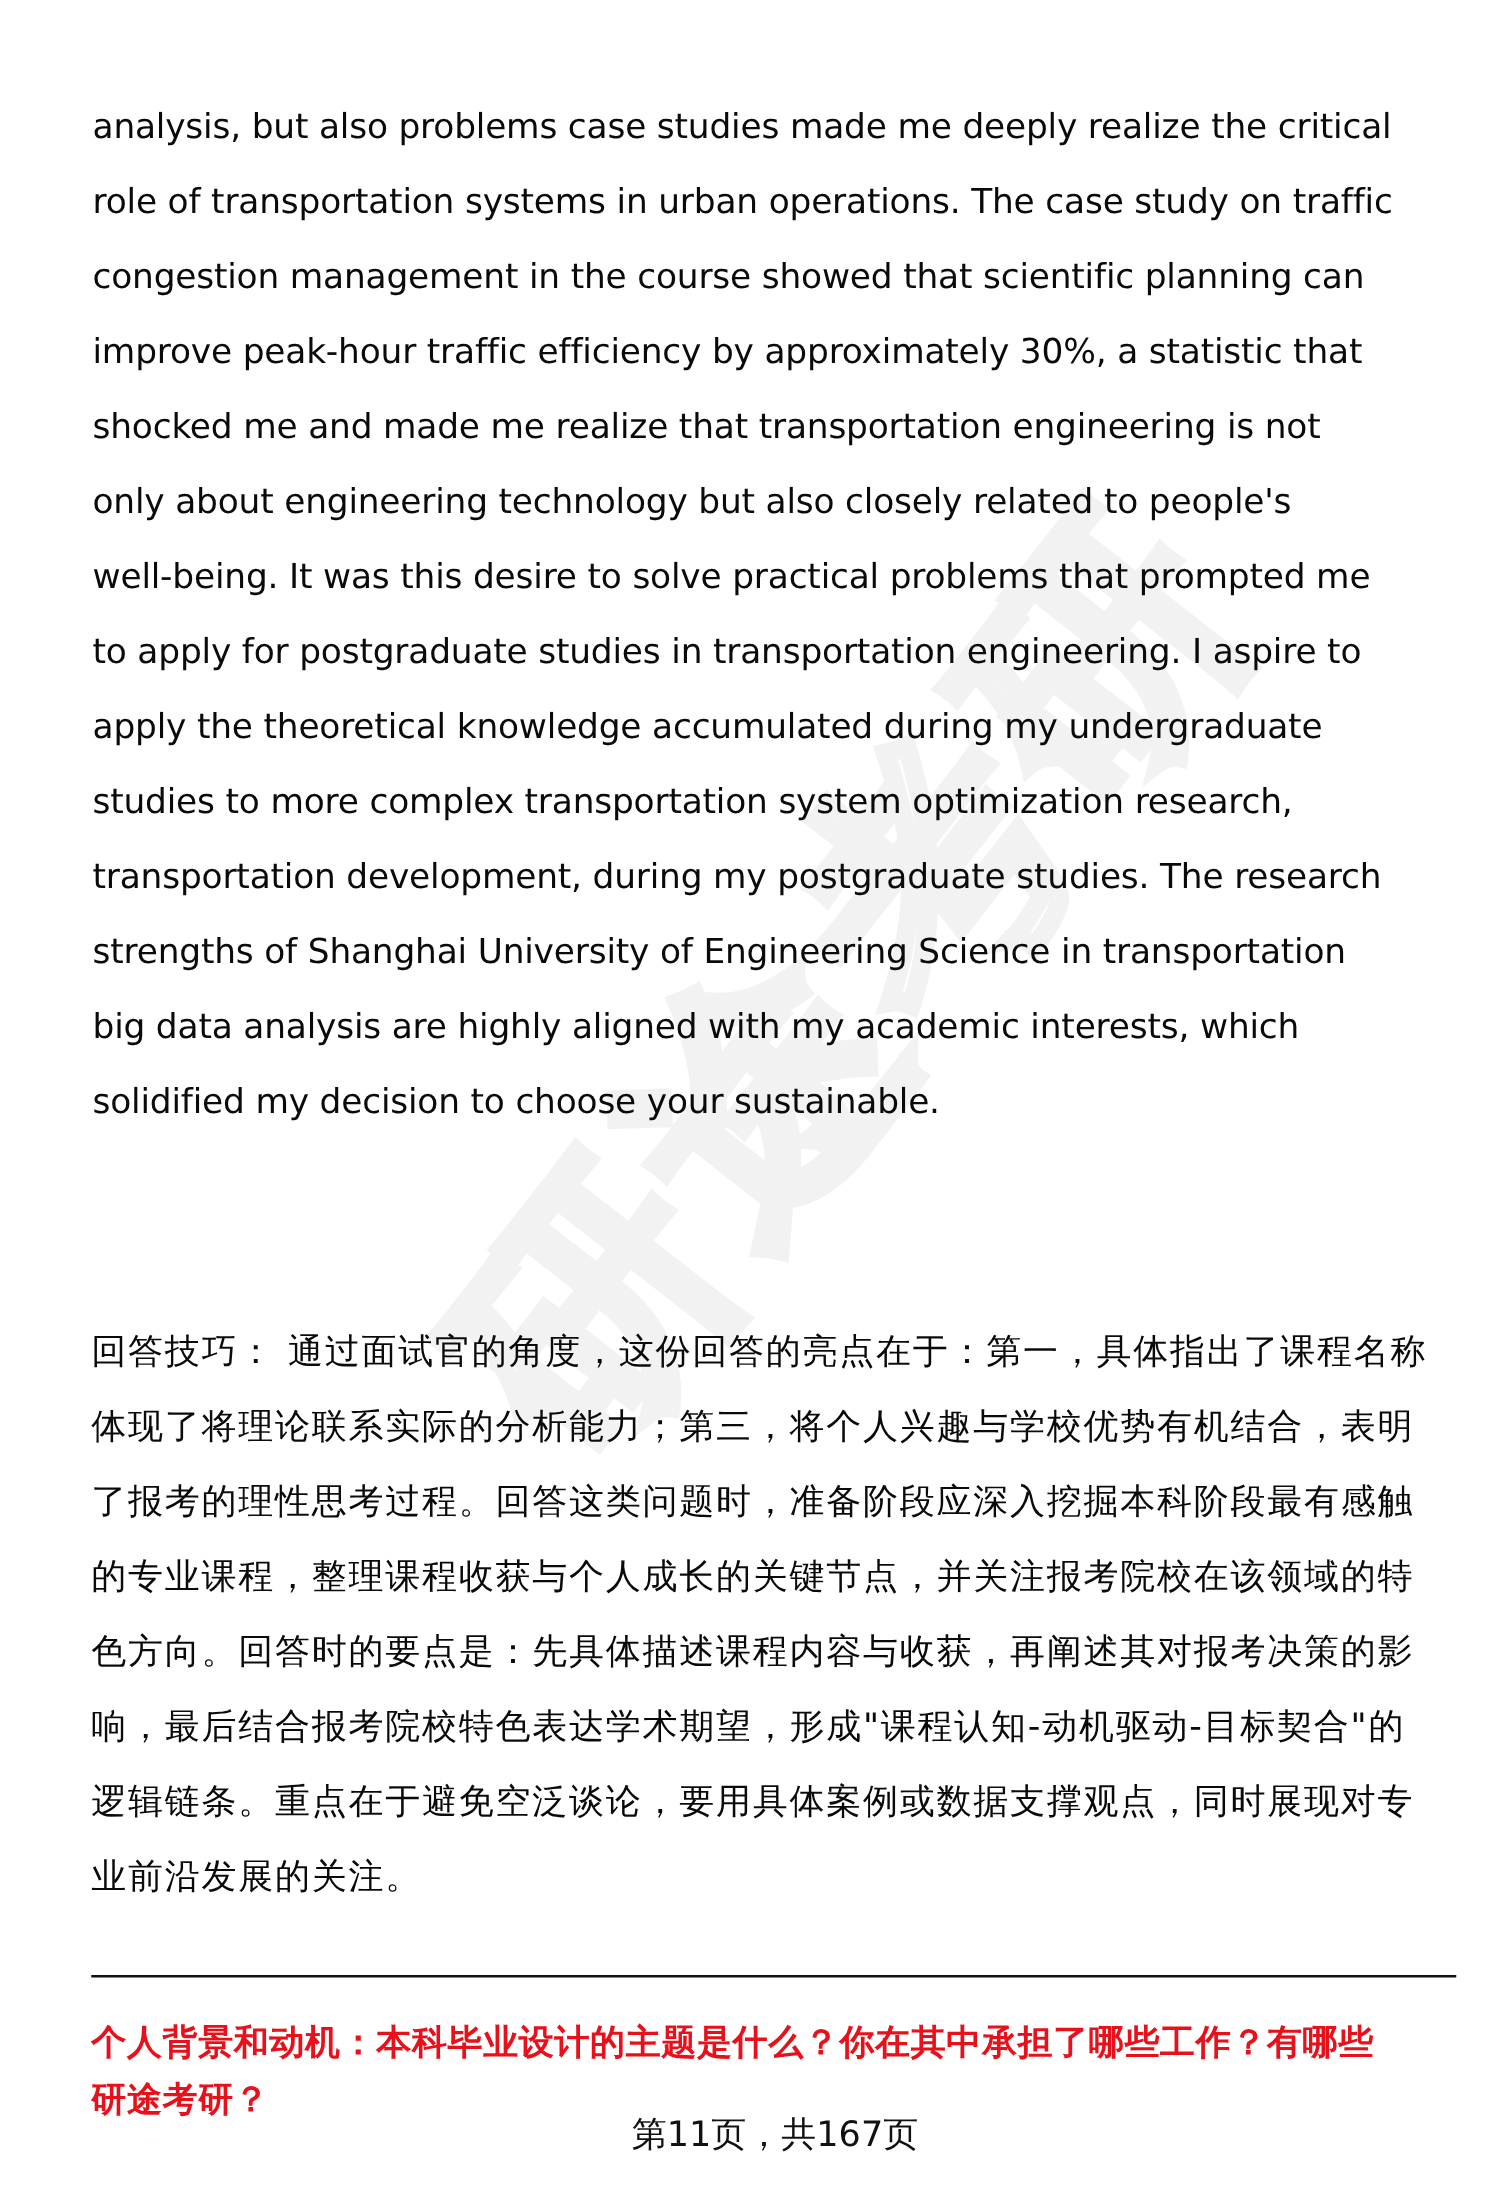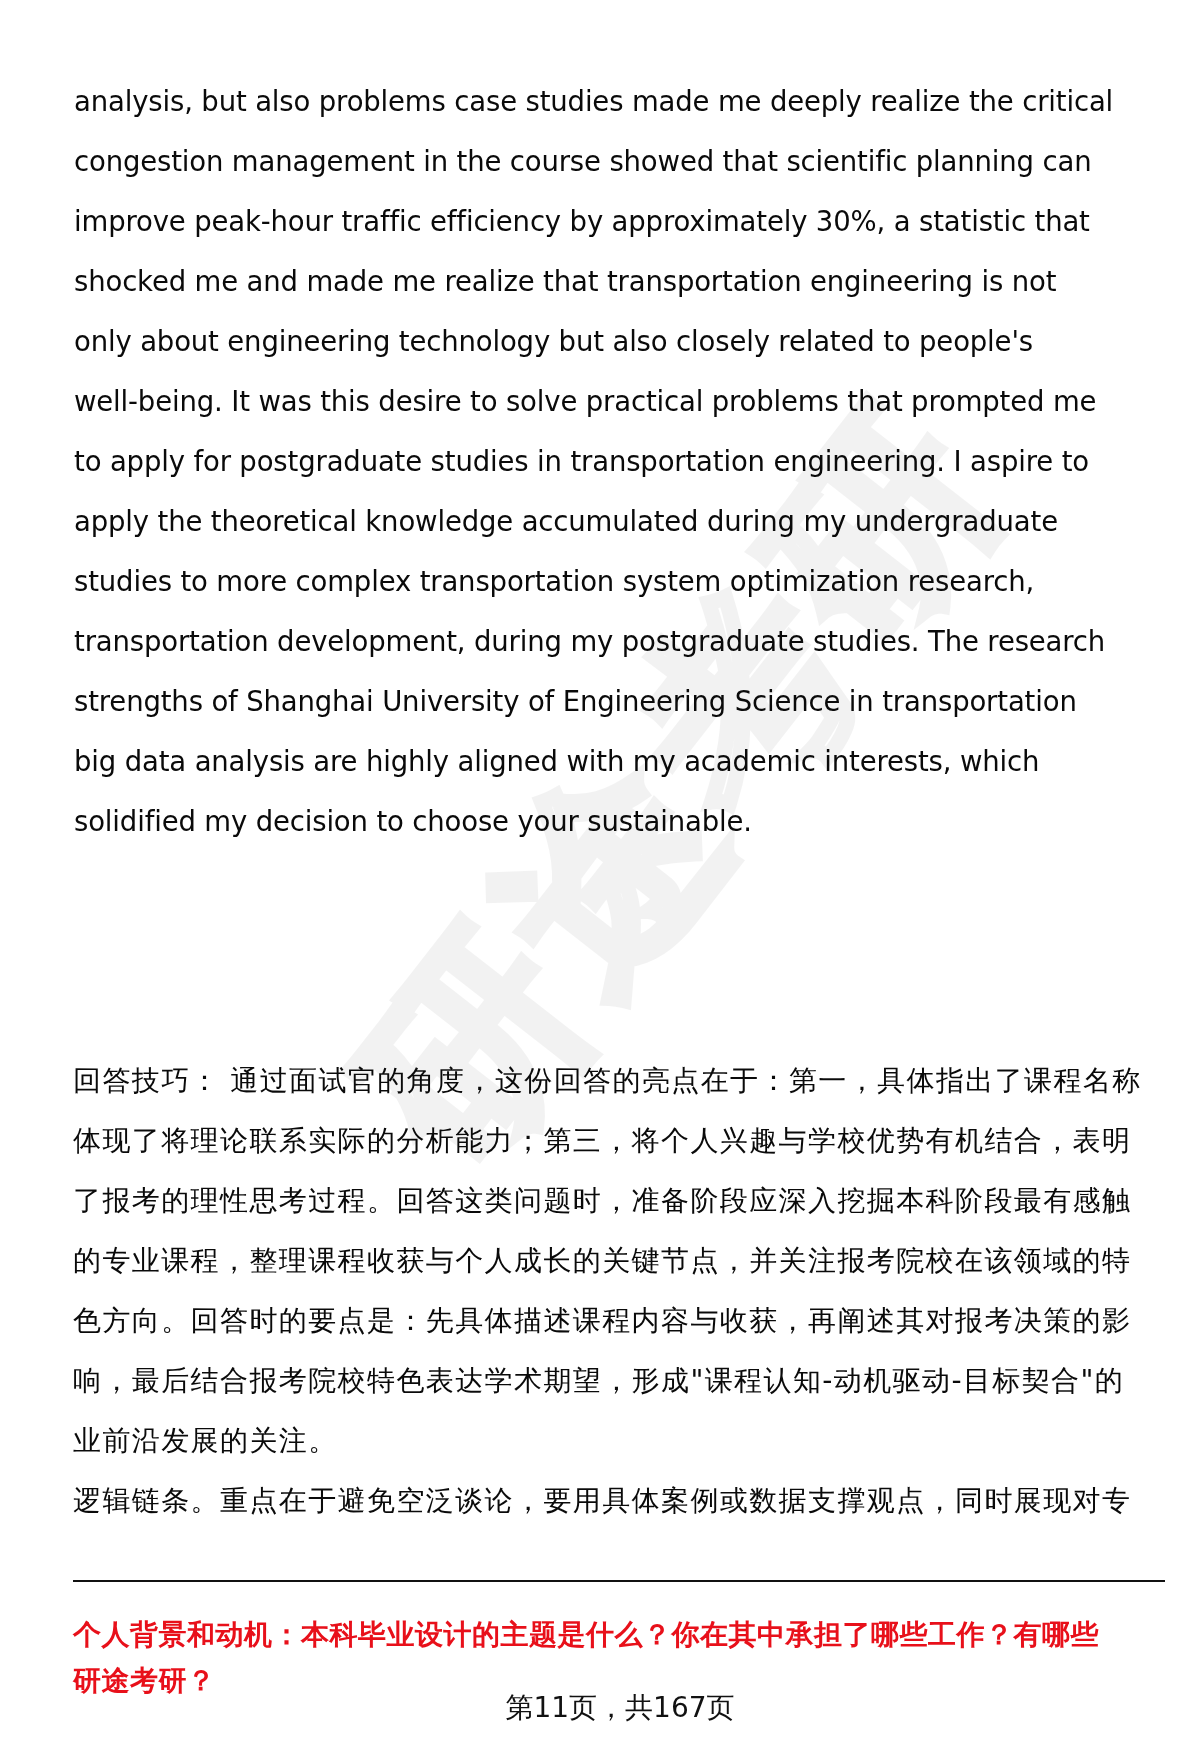--- a/index.html
+++ b/index.html
@@ -25,20 +25,21 @@
   .page-num { position: absolute; left: 0; width: 1240px; top: 1690px; text-align: center;
               font-size: 28px; line-height: 36px; color: #111; }
 </style>
 </head>
 <body>
 
 <div class="watermark">研途考研</div>
 
 <div class="en-para">
   <span class="en-line">analysis, but also problems case studies made me deeply realize the critical</span>
+  <span class="en-line">role of transportation systems in urban operations. The case study on traffic</span>
   <span class="en-line">congestion management in the course showed that scientific planning can</span>
   <span class="en-line">improve peak-hour traffic efficiency by approximately 30%, a statistic that</span>
   <span class="en-line">shocked me and made me realize that transportation engineering is not</span>
   <span class="en-line">only about engineering technology but also closely related to people's</span>
   <span class="en-line">well-being. It was this desire to solve practical problems that prompted me</span>
   <span class="en-line">to apply for postgraduate studies in transportation engineering. I aspire to</span>
   <span class="en-line">apply the theoretical knowledge accumulated during my undergraduate</span>
   <span class="en-line">studies to more complex transportation system optimization research,</span>
   <span class="en-line">transportation development, during my postgraduate studies. The research</span>
   <span class="en-line">strengths of Shanghai University of Engineering Science in transportation</span>
@@ -46,22 +47,22 @@
   <span class="en-line">solidified my decision to choose your sustainable.</span>
 </div>
 
 <div class="zh-para">
   <span class="zh-line">回答技巧： 通过面试官的角度，这份回答的亮点在于：第一，具体指出了课程名称</span>
   <span class="zh-line">体现了将理论联系实际的分析能力；第三，将个人兴趣与学校优势有机结合，表明</span>
   <span class="zh-line">了报考的理性思考过程。回答这类问题时，准备阶段应深入挖掘本科阶段最有感触</span>
   <span class="zh-line">的专业课程，整理课程收获与个人成长的关键节点，并关注报考院校在该领域的特</span>
   <span class="zh-line">色方向。回答时的要点是：先具体描述课程内容与收获，再阐述其对报考决策的影</span>
   <span class="zh-line">响，最后结合报考院校特色表达学术期望，形成"课程认知-动机驱动-目标契合"的</span>
+  <span class="zh-line">逻辑链条。重点在于避免空泛谈论，要用具体案例或数据支撑观点，同时展现对专</span>
   <span class="zh-line">业前沿发展的关注。</span>
-  <span class="zh-line">逻辑链条。重点在于避免空泛谈论，要用具体案例或数据支撑观点，同时展现对专</span>
 </div>
 
 <div class="divider"></div>
 
 <div class="question" style="color: rgb(232, 16, 26);">
   <span class="q-line">个人背景和动机：本科毕业设计的主题是什么？你在其中承担了哪些工作？有哪些</span>
   <span class="q-line">研途考研？</span>
 </div>
 
 <div class="page-num">第11页，共167页</div>

